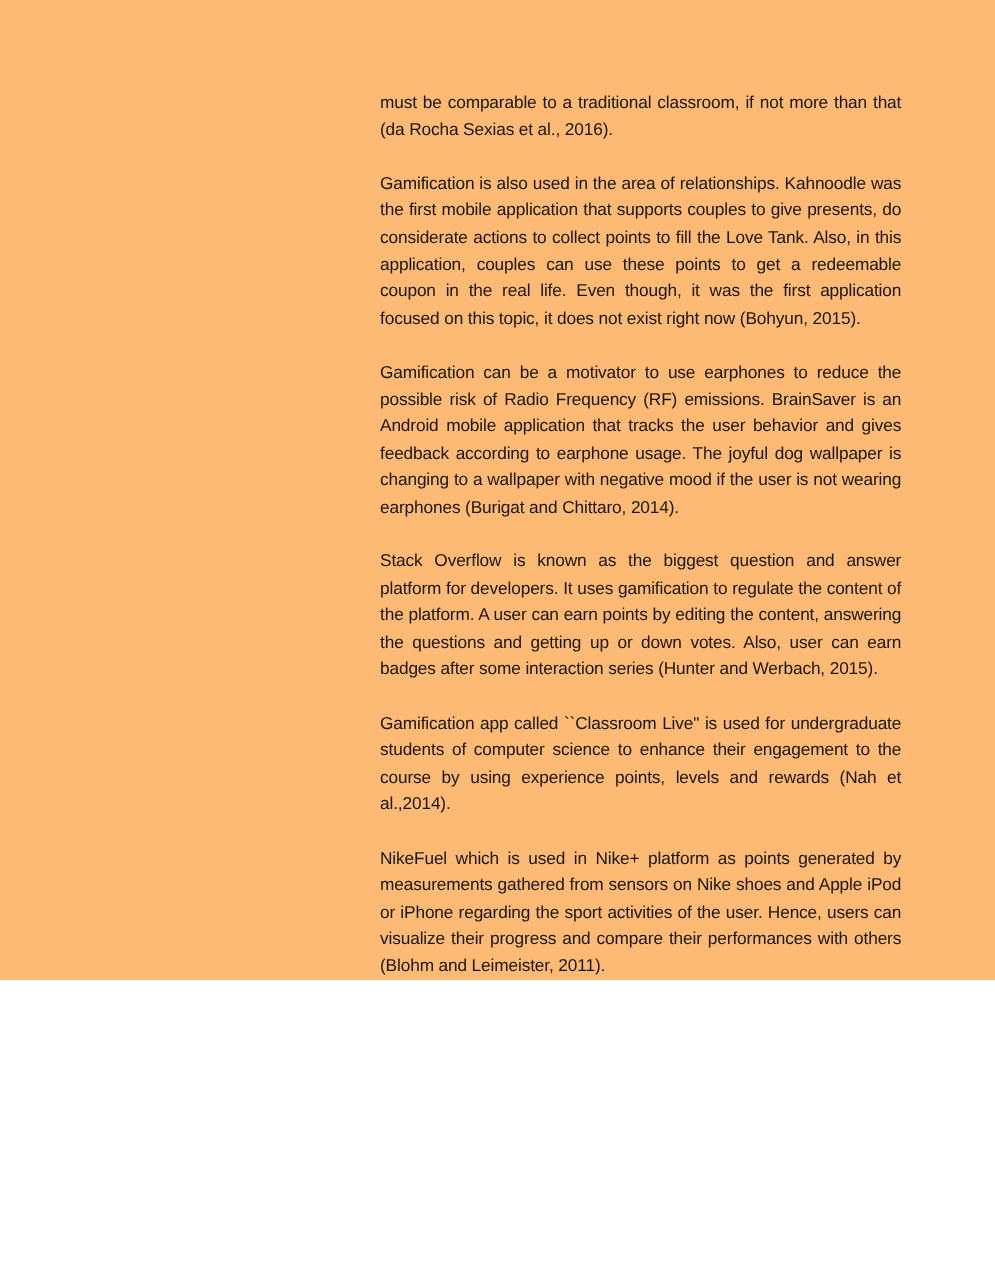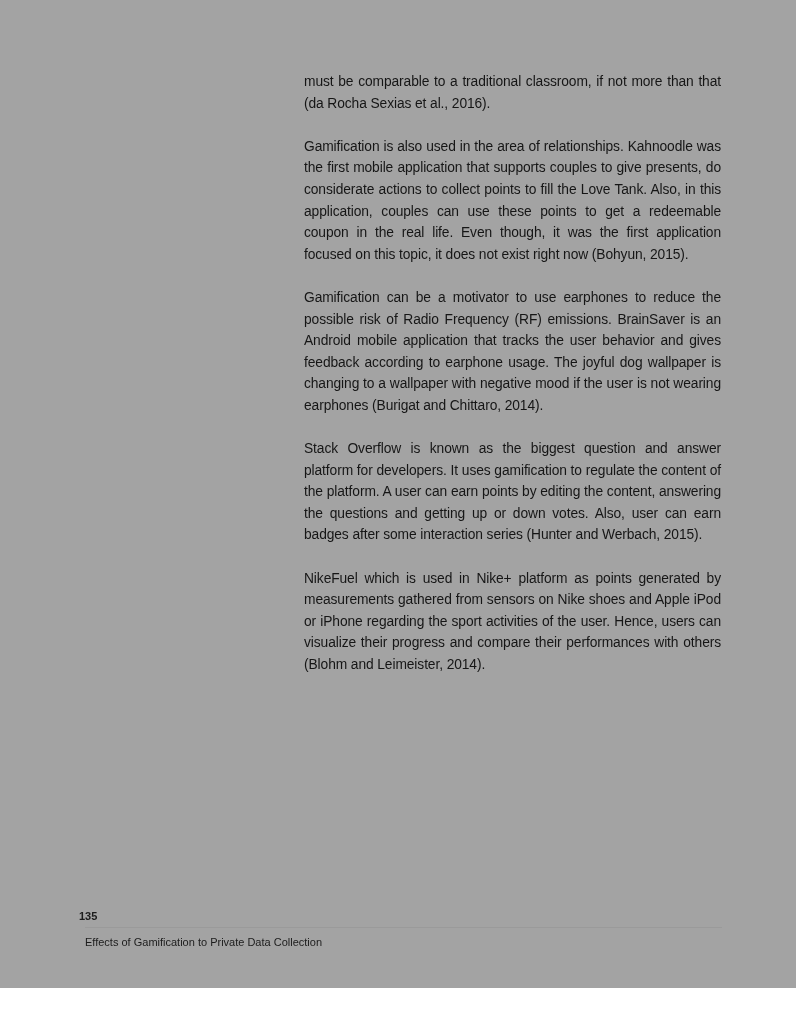--- a/index.html
+++ b/index.html
@@ -3,22 +3,22 @@
 <meta charset="utf-8">
 <style>
   html, body {
     margin: 0;
     padding: 0;
     background: #ffffff;
   }
   .page {
     position: relative;
     width: 796px;
-    height: 988px;
-    background: #a3a3a3;
+    height: 784px;
+    background: #fdba74;
     font-family: "Liberation Sans", sans-serif;
     overflow: hidden;
   }
   .text-column {
     position: absolute;
     left: 304px;
     top: 71px;
     width: 417px;
   }
   .text-column p {
@@ -57,21 +57,22 @@
 </head>
 <body>
 
 <div class="page">
 
   <main class="text-column">
     <p>must be comparable to a traditional classroom, if not more than that (da Rocha Sexias et al., 2016).</p>
     <p>Gamification is also used in the area of relationships. Kahnoodle was the first mobile application that supports couples to give presents, do considerate actions to collect points to fill the Love Tank. Also, in this application, couples can use these points to get a redeemable coupon in the real life. Even though, it was the first application focused on this topic, it does not exist right now (Bohyun, 2015).</p>
     <p>Gamification can be a motivator to use earphones to reduce the possible risk of Radio Frequency (RF) emissions. BrainSaver is an Android mobile application that tracks the user behavior and gives feedback according to earphone usage. The joyful dog wallpaper is changing to a wallpaper with negative mood if the user is not wearing earphones (Burigat and Chittaro, 2014).</p>
     <p>Stack Overflow is known as the biggest question and answer platform for developers. It uses gamification to regulate the content of the platform. A user can earn points by editing the content, answering the questions and getting up or down votes. Also, user can earn badges after some interaction series (Hunter and Werbach, 2015).</p>
-    <p>NikeFuel which is used in Nike+ platform as points generated by measurements gathered from sensors on Nike shoes and Apple iPod or iPhone regarding the sport activities of the user. Hence, users can visualize their progress and compare their performances with others (Blohm and Leimeister, 2014).</p>
+    <p>Gamification app called ``Classroom Live" is used for undergraduate students of computer science to enhance their engagement to the course by using experience points, levels and rewards (Nah et al.,2014).</p>
+    <p>NikeFuel which is used in Nike+ platform as points generated by measurements gathered from sensors on Nike shoes and Apple iPod or iPhone regarding the sport activities of the user. Hence, users can visualize their progress and compare their performances with others (Blohm and Leimeister, 2011).</p>
   </main>
 
   <footer>
     <div class="footer-page-number">135</div>
     <div class="footer-rule"></div>
     <div class="footer-running-title">Effects of Gamification to Private Data Collection</div>
   </footer>
 
 </div>
 

